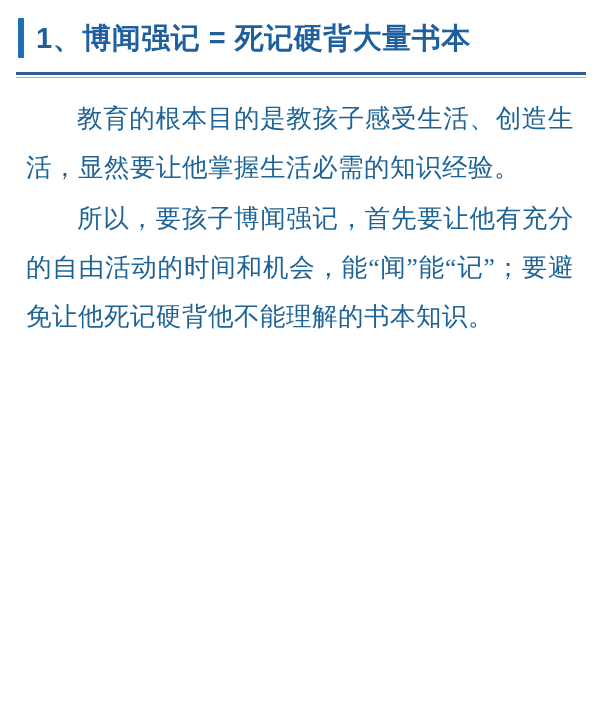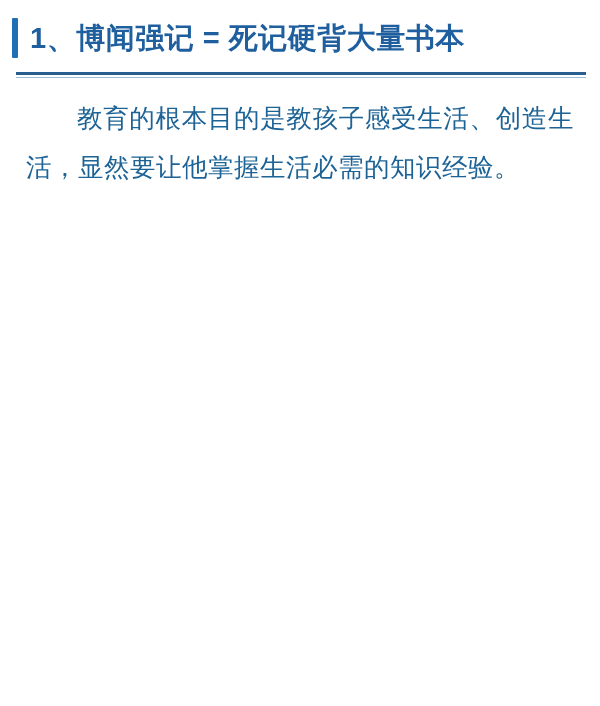--- a/index.html
+++ b/index.html
@@ -17,21 +17,21 @@
     position: relative;
     width: 600px;
     height: 706px;
     background: #ffffff;
     box-sizing: border-box;
   }
   
   .heading {
     display: flex;
     align-items: flex-end;
-    padding: 18px 16px 10px 12px;
+    padding: 18px 16px 10px 18px;
     box-sizing: border-box;
   }
   .heading-bar {
     width: 6px;
     height: 40px;
     background: #1f6fb5;
     margin-right: 12px;
     flex: 0 0 auto;
     border-radius: 1px;
   }
@@ -80,15 +80,16 @@
 
   <div class="heading">
     <div class="heading-bar"></div>
     <div class="heading-text">1、博闻强记 = 死记硬背大量书本</div>
   </div>
   <div class="heading-rule"></div>
   <div class="heading-rule-thin"></div>
 
   <div class="body-text">
     <p class="para">教育的根本目的是教孩子感受生活、创造生活，显然要让他掌握生活必需的知识经验。</p>
+    <p class="para last">所以，要孩子博闻强记，首先要让他有充分的自由活动的时间和机会，能“闻”能“记”；要避免让他死记硬背他不能理解的书本知识。</p>
   </div>
 
 </div>
 
 </body></html>

